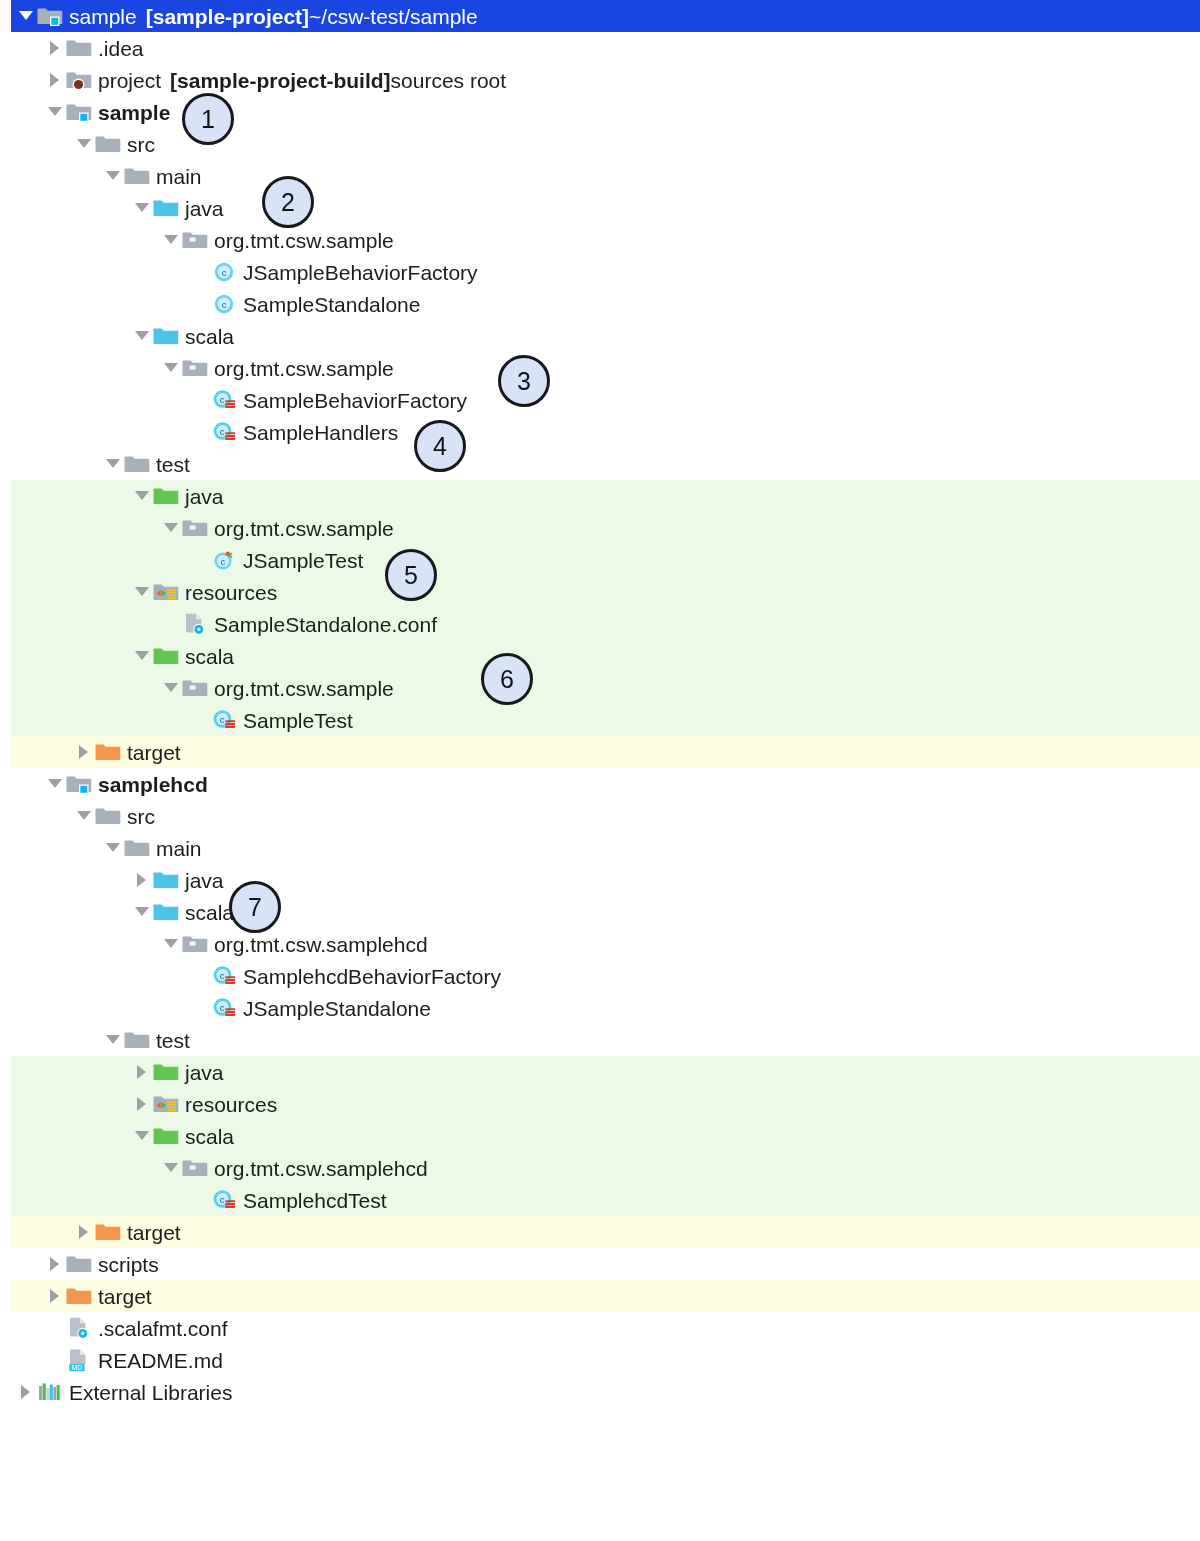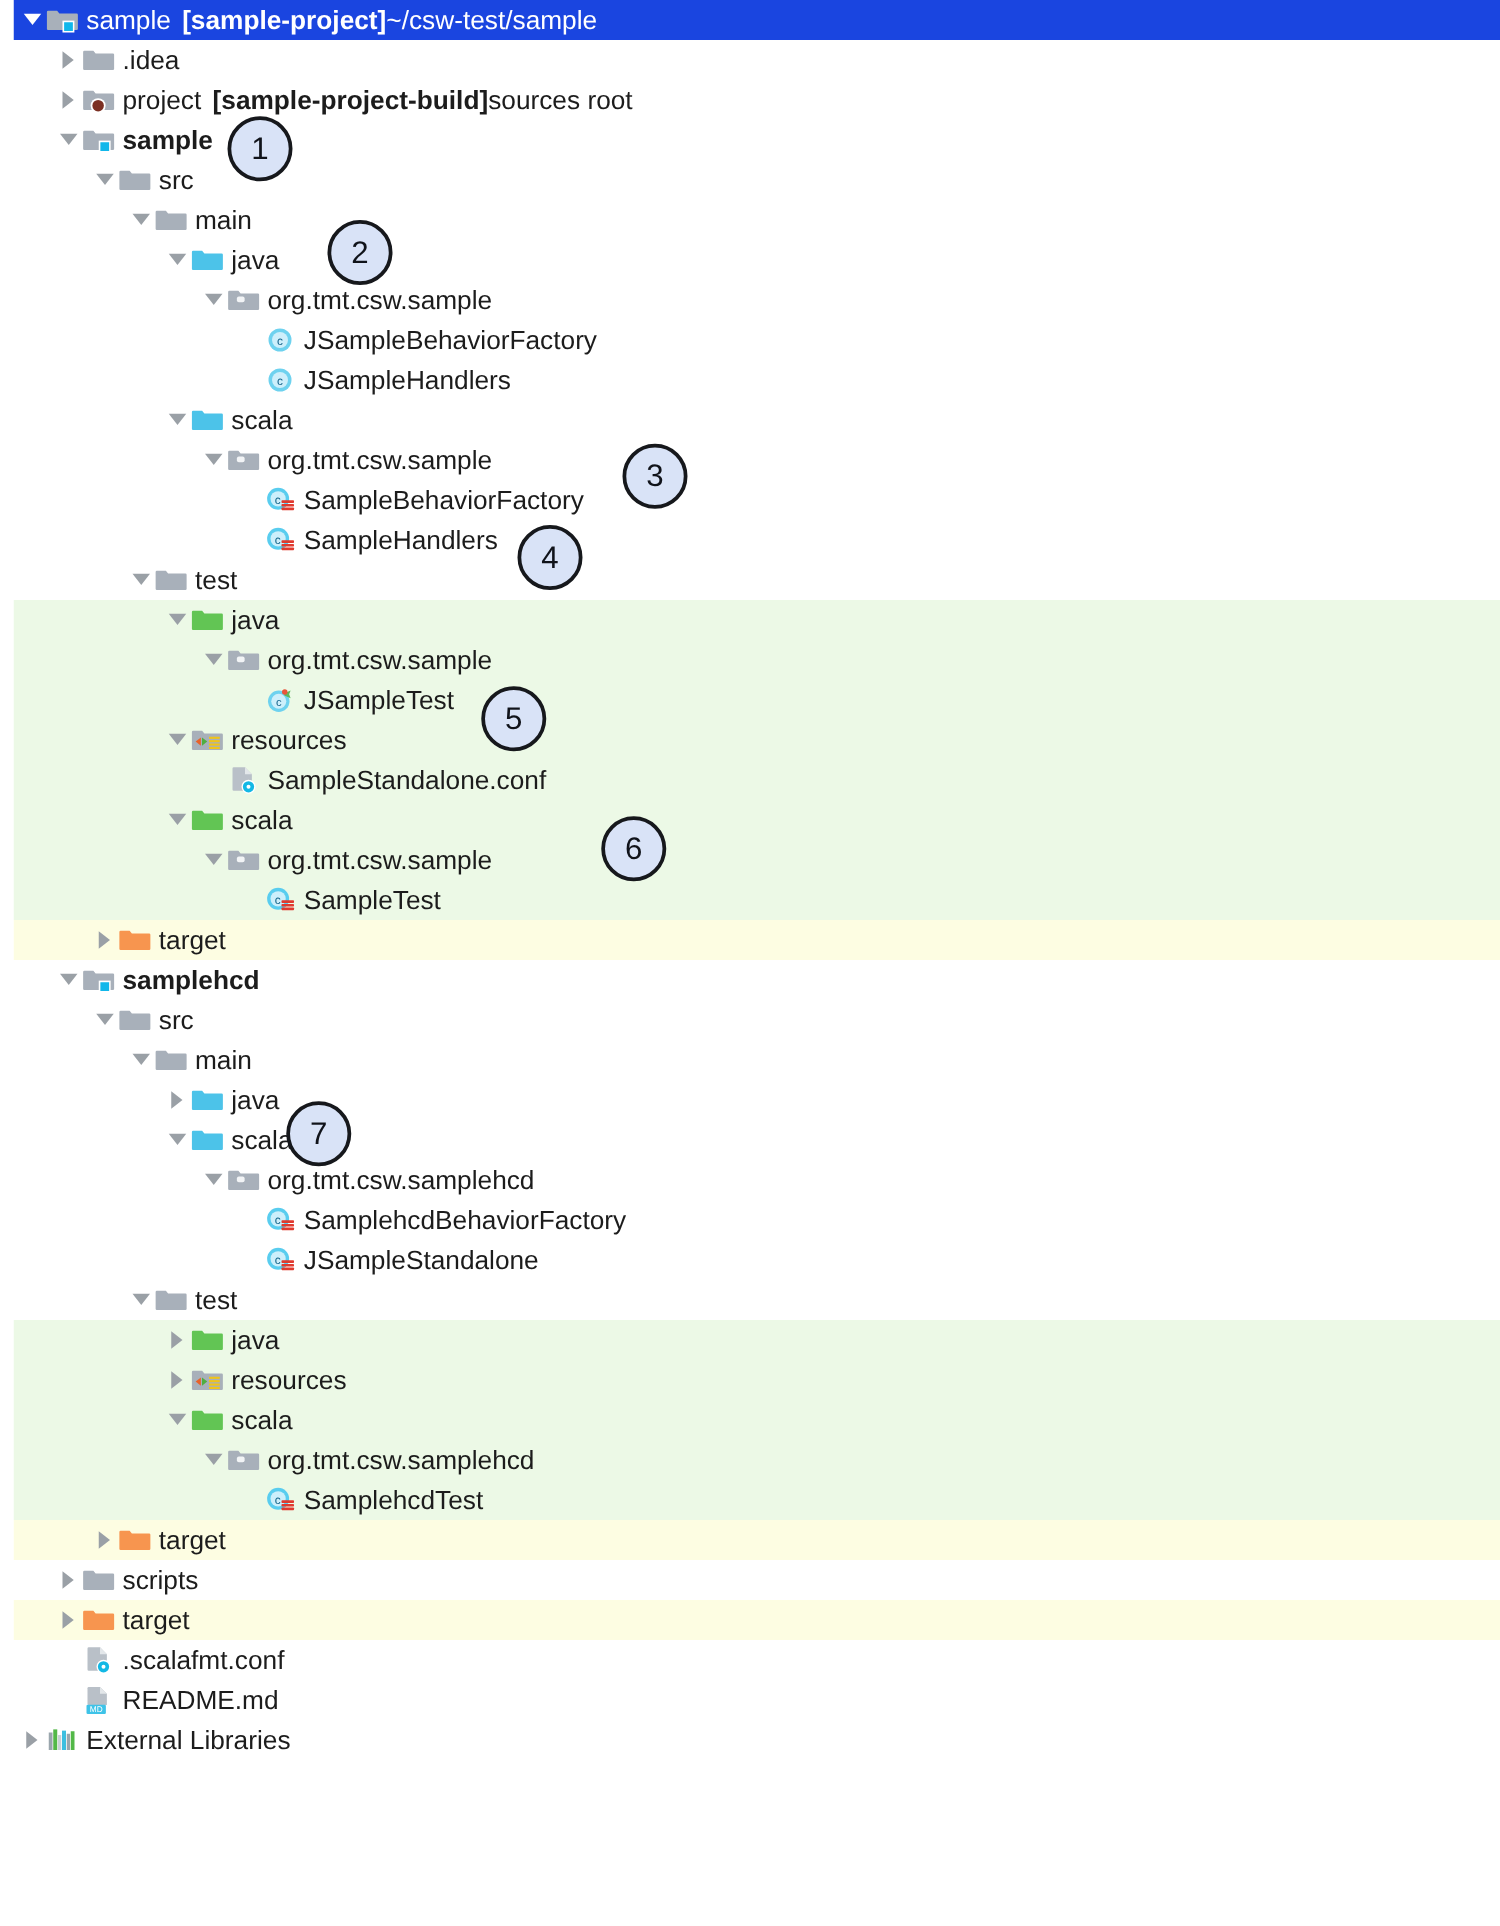--- a/index.html
+++ b/index.html
@@ -193,21 +193,21 @@
     <div class="row">
       <span class="indent" style="width: 178px;"></span>
       <span class="arrow none"></span>
       <span class="icon">
         <svg viewBox="0 0 26 26" xmlns="http://www.w3.org/2000/svg">
           <circle cx="13" cy="13" r="9.2" fill="#6ed2ef"></circle>
           <circle cx="13" cy="13" r="6.4" fill="#cdeffb"></circle>
           <text x="13" y="17.2" font-size="9.5" font-family="Liberation Sans, sans-serif" text-anchor="middle" fill="#12618a">c</text>
         </svg>
       </span>
-      <span class="label">JSampleHandlers</span>
+      <span class="label">SampleStandalone</span>
     </div>
     <div class="row">
       <span class="indent" style="width: 120px;"></span>
       <span class="arrow open"></span>
       <span class="icon">
         <svg viewBox="0 0 26 26" xmlns="http://www.w3.org/2000/svg">
           <path d="M1.5 5.5 h7.2 l1.8 2.2 h13.8 a1 1 0 0 1 1 1 v11.3 a1 1 0 0 1 -1 1 h-22.8 a1 1 0 0 1 -1 -1 v-13.5 a1 1 0 0 1 1 -1 z" fill="#4cc3e9"></path>
         </svg>
       </span>
       <span class="label">scala</span>

